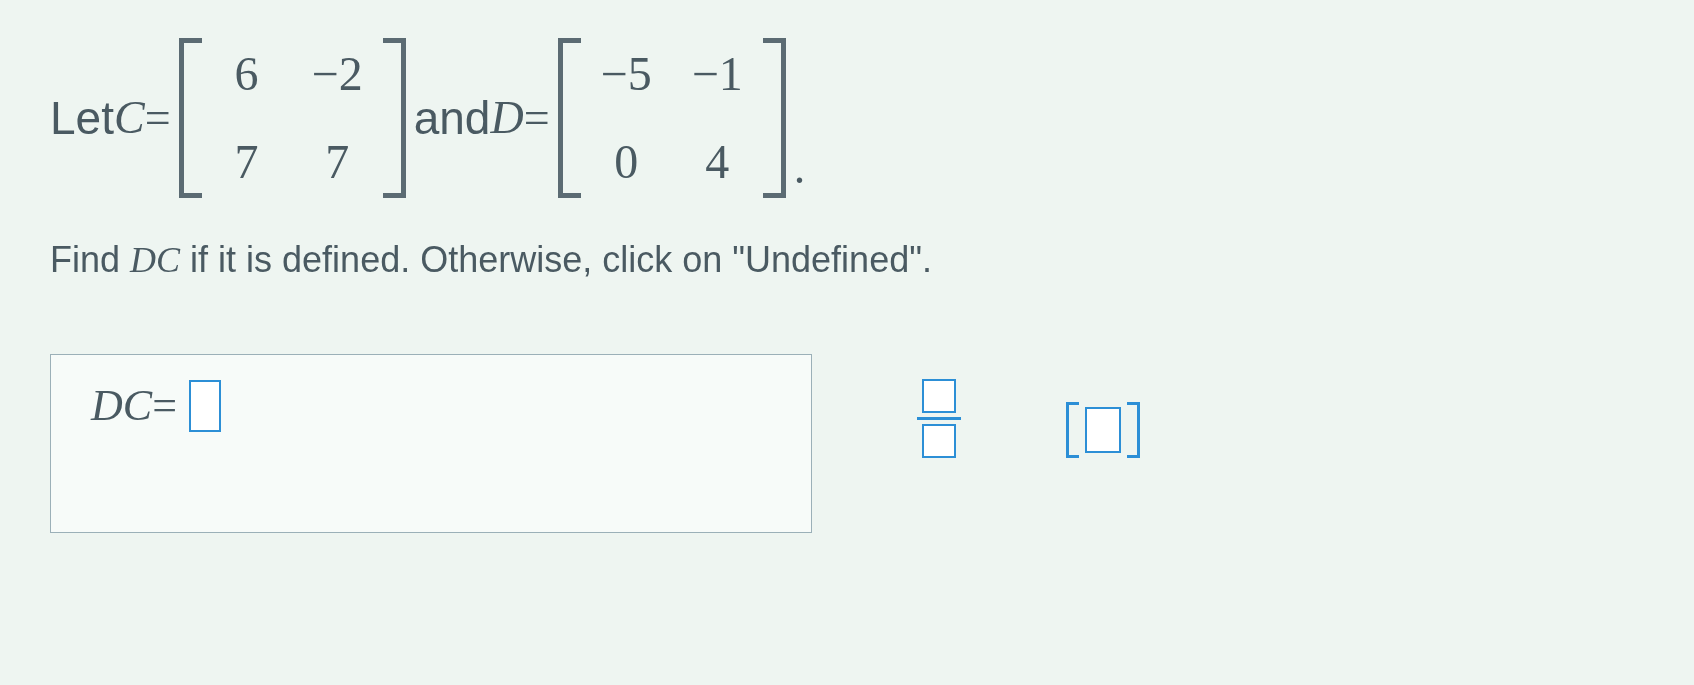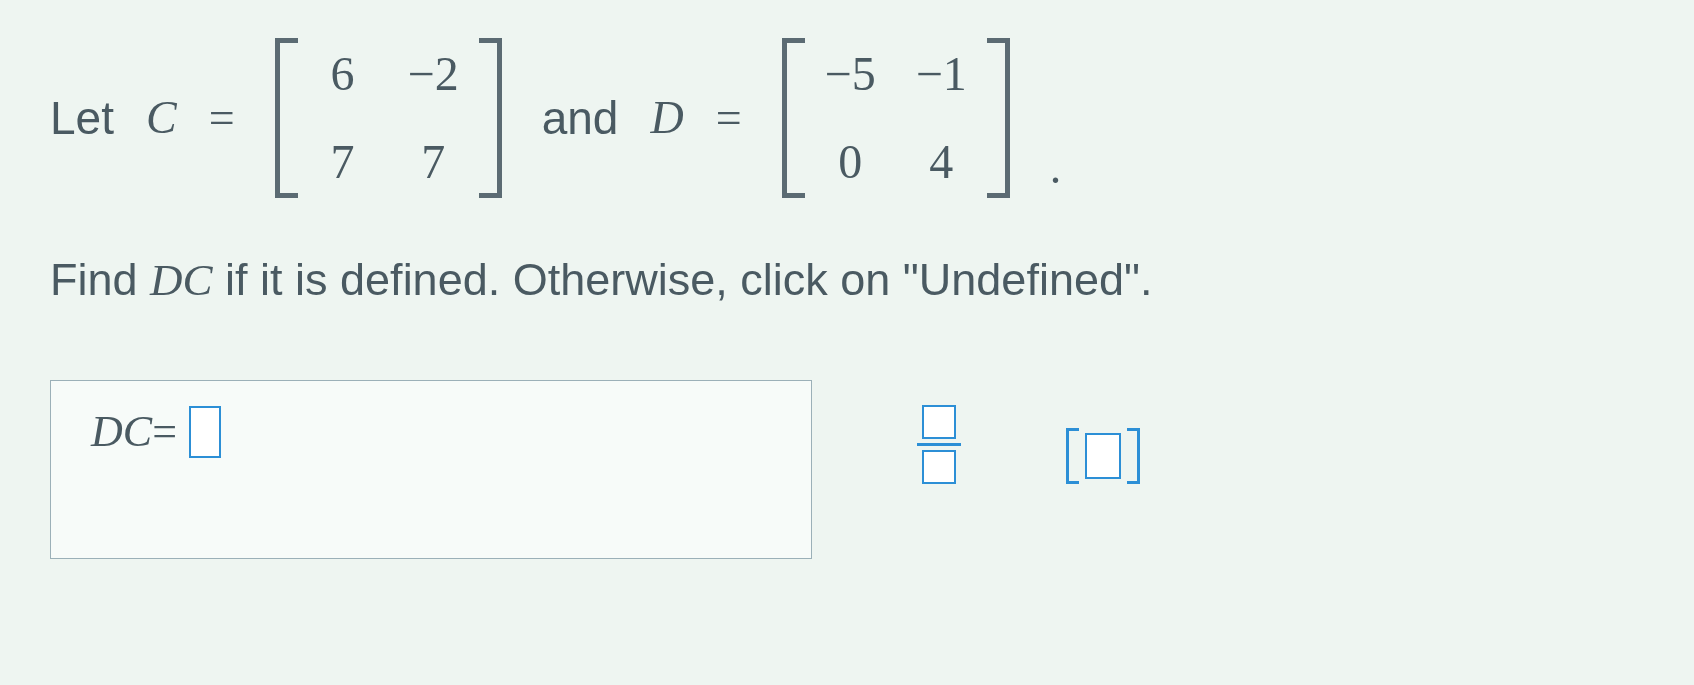--- a/index.html
+++ b/index.html
@@ -13,21 +13,20 @@
     overflow: hidden;
   }
   .container {
     padding: 35px 50px 0 50px;
   }
   .line1 {
     display: flex;
     align-items: center;
     font-size: 46px;
     line-height: 1;
-    gap: 32px;
   }
   .matrix {
     display: inline-flex;
     align-items: stretch;
     margin: 0 8px;
   }
   .bracket-left, .bracket-right {
     width: 18px;
     flex: 0 0 18px;
     border-top: 5px solid #5b6b73;
@@ -48,22 +47,22 @@
   }
   .mcell { text-align: center; min-width: 50px; }
   .italic {
     font-family: "Georgia", serif;
     font-style: italic;
   }
   .serif {
     font-family: "Georgia", serif;
   }
   .line2 {
-    font-size: 45px;
-    margin-top: 50px;
+    font-size: 36px;
+    margin-top: 36px;
     line-height: 1.3;
   }
   .bottom-row {
     display: flex;
     align-items: flex-start;
     margin-top: 70px;
     gap: 105px;
   }
   .answer-box {
     border: 1px solid #9bb0b8;

